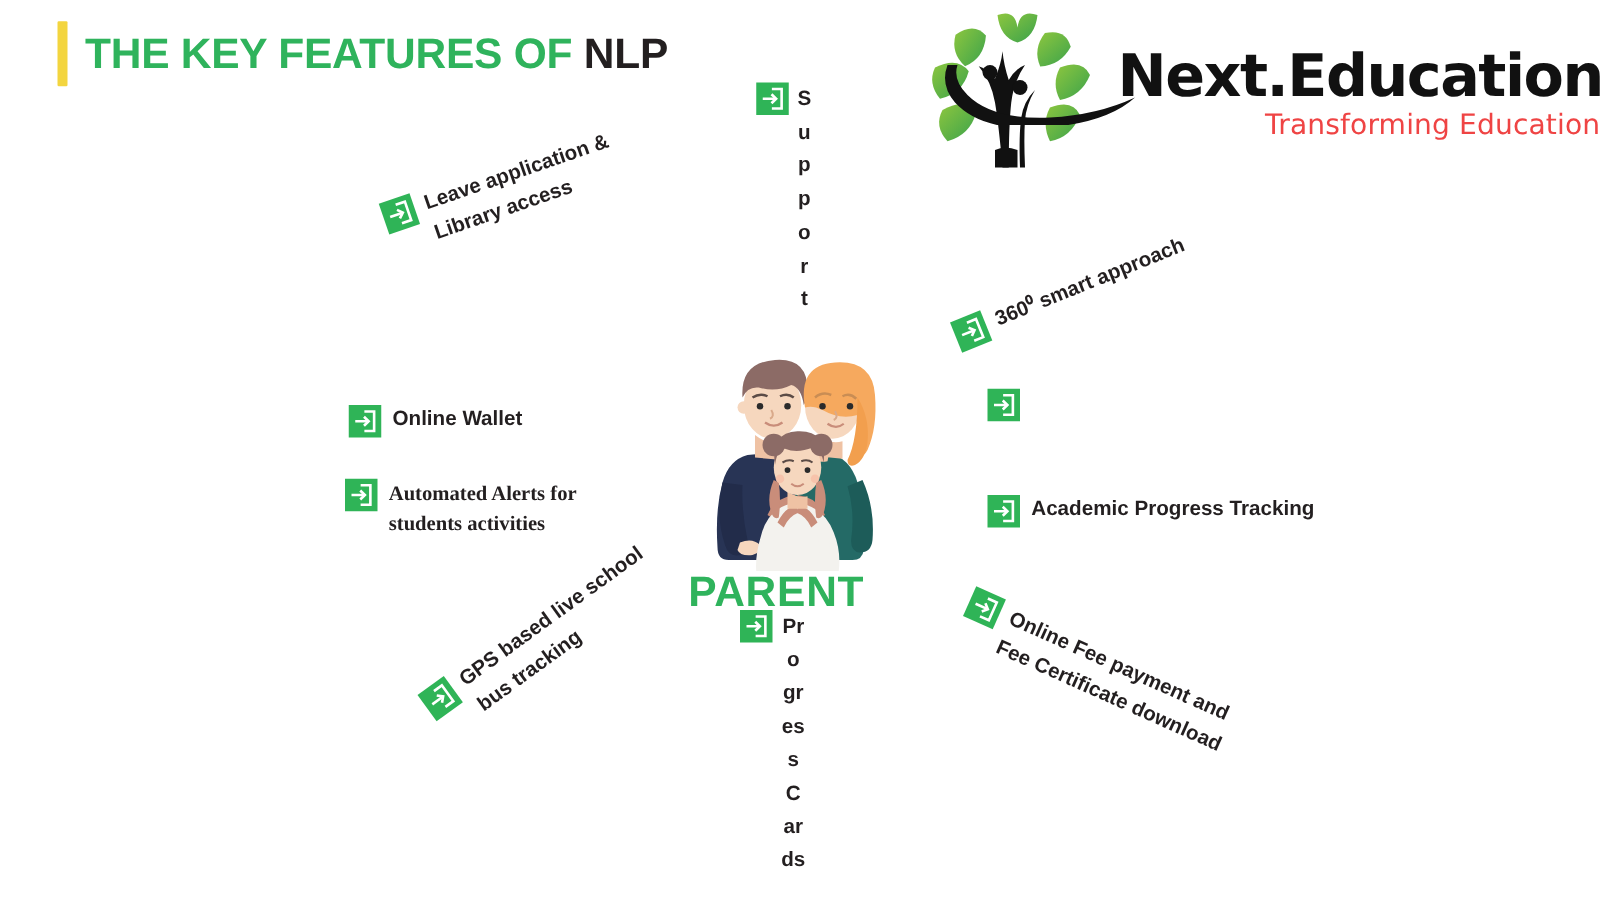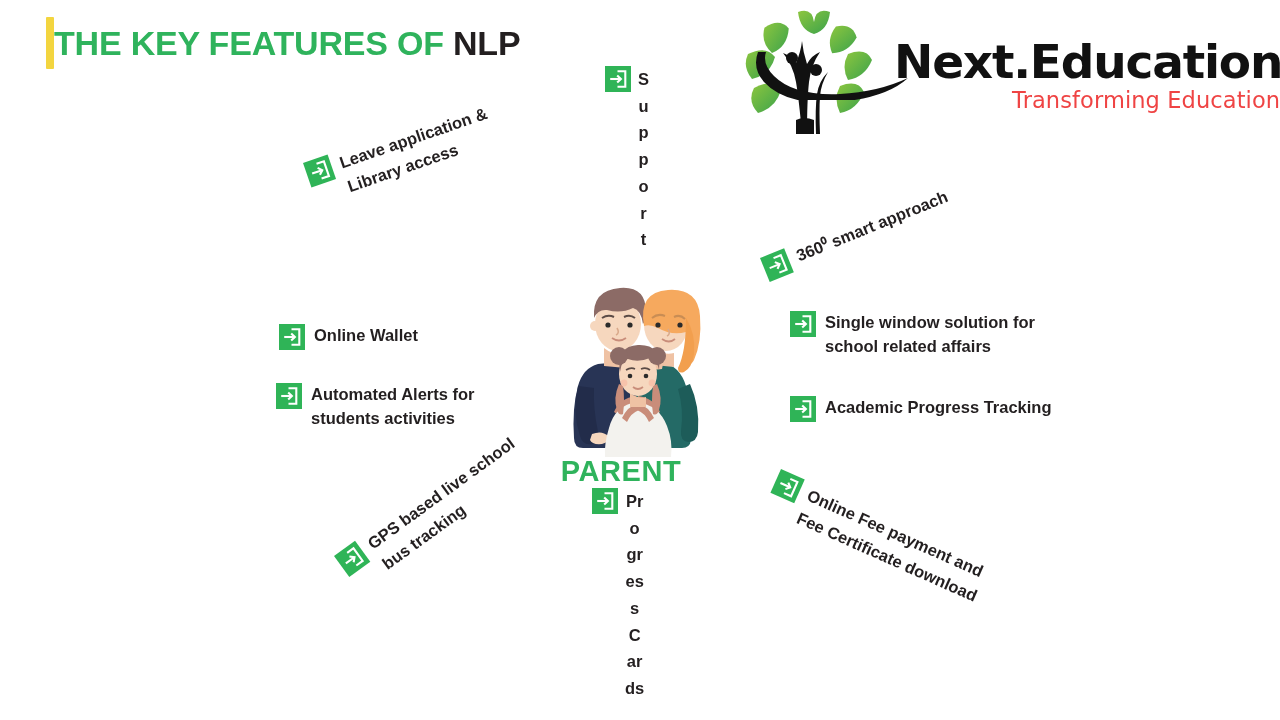--- a/index.html
+++ b/index.html
@@ -11,21 +11,21 @@
   }
   #slide {
     position:relative;
     width:1280px; height:720px;
     background:#ffffff;
   }
 
   
   #title-block {
     position:absolute; left:46px; top:17px;
-    display:flex; align-items:center; 
+    display:flex; align-items:center; gap:14px;
   }
   #title-accent {
     width:8px; height:52px; background:#F3D53F; border-radius:1px;
   }
   #title-text {
     font-size:34px; font-weight:bold; letter-spacing:-0.2px;
     white-space:nowrap; line-height:1;
   }
   .t-green { color:#2FB35C; }
   .t-dark  { color:#231F20; }
@@ -72,21 +72,21 @@
   
   .vfeature { position:absolute; display:flex; align-items:flex-start; gap:7px; }
   .vstack {
     display:flex; flex-direction:column; align-items:center;
     font-size:16.5px; font-weight:bold; color:#231F20; line-height:1.62;
   }
 
   
   #center-label {
     position:absolute; left:0; top:455px; width:1280px;
-    text-align:center; font-size:29px; font-weight:bold;
+    text-align:center; font-size:34px; font-weight:bold;
     color:#2FB35C; letter-spacing:0.6px;
   }
   #center-label span { margin-left:-38px; }
 
   
   #family { position:absolute; left:540px; top:252px; width:200px; height:205px; }
 </style>
 </head>
 <body>
 
@@ -202,21 +202,21 @@
           <g fill="none" stroke="#fff" stroke-width="2.1">
         <path d="M12.5 5.2 H20.3 V20.8 H12.5"></path>
             <path d="M5.2 13 H15.8"></path>
         <path d="M12.2 9.4 L15.9 13 L12.2 16.6"></path>
           </g>
         </svg>
     </span>
     <span class="label">Online Wallet</span>
   </div>
 
-  <div class="feature" style="left:276px; top:383px;">
+  <div class="feature" style="left:276px; top:383px;font-family:Liberation Serif, serif;">
     <span class="ficon">
       <svg viewBox="0 0 26 26">
           <g fill="none" stroke="#fff" stroke-width="2.1">
         <path d="M12.5 5.2 H20.3 V20.8 H12.5"></path>
             <path d="M5.2 13 H15.8"></path>
         <path d="M12.2 9.4 L15.9 13 L12.2 16.6"></path>
           </g>
         </svg>
     </span>
     <span class="label">Automated Alerts for
@@ -253,22 +253,20 @@
   <div class="feature" style="left:790px; top:311px;">
     <span class="ficon">
       <svg viewBox="0 0 26 26">
           <g fill="none" stroke="#fff" stroke-width="2.1">
         <path d="M12.5 5.2 H20.3 V20.8 H12.5"></path>
             <path d="M5.2 13 H15.8"></path>
         <path d="M12.2 9.4 L15.9 13 L12.2 16.6"></path>
           </g>
         </svg>
     </span>
-    <span class="label">Single window solution for
- school related affairs</span>
   </div>
 
   <div class="feature" style="left:790px; top:396px;justify-content:space-between;">
     <span class="ficon">
       <svg viewBox="0 0 26 26">
           <g fill="none" stroke="#fff" stroke-width="2.1">
         <path d="M12.5 5.2 H20.3 V20.8 H12.5"></path>
             <path d="M5.2 13 H15.8"></path>
         <path d="M12.2 9.4 L15.9 13 L12.2 16.6"></path>
           </g>

